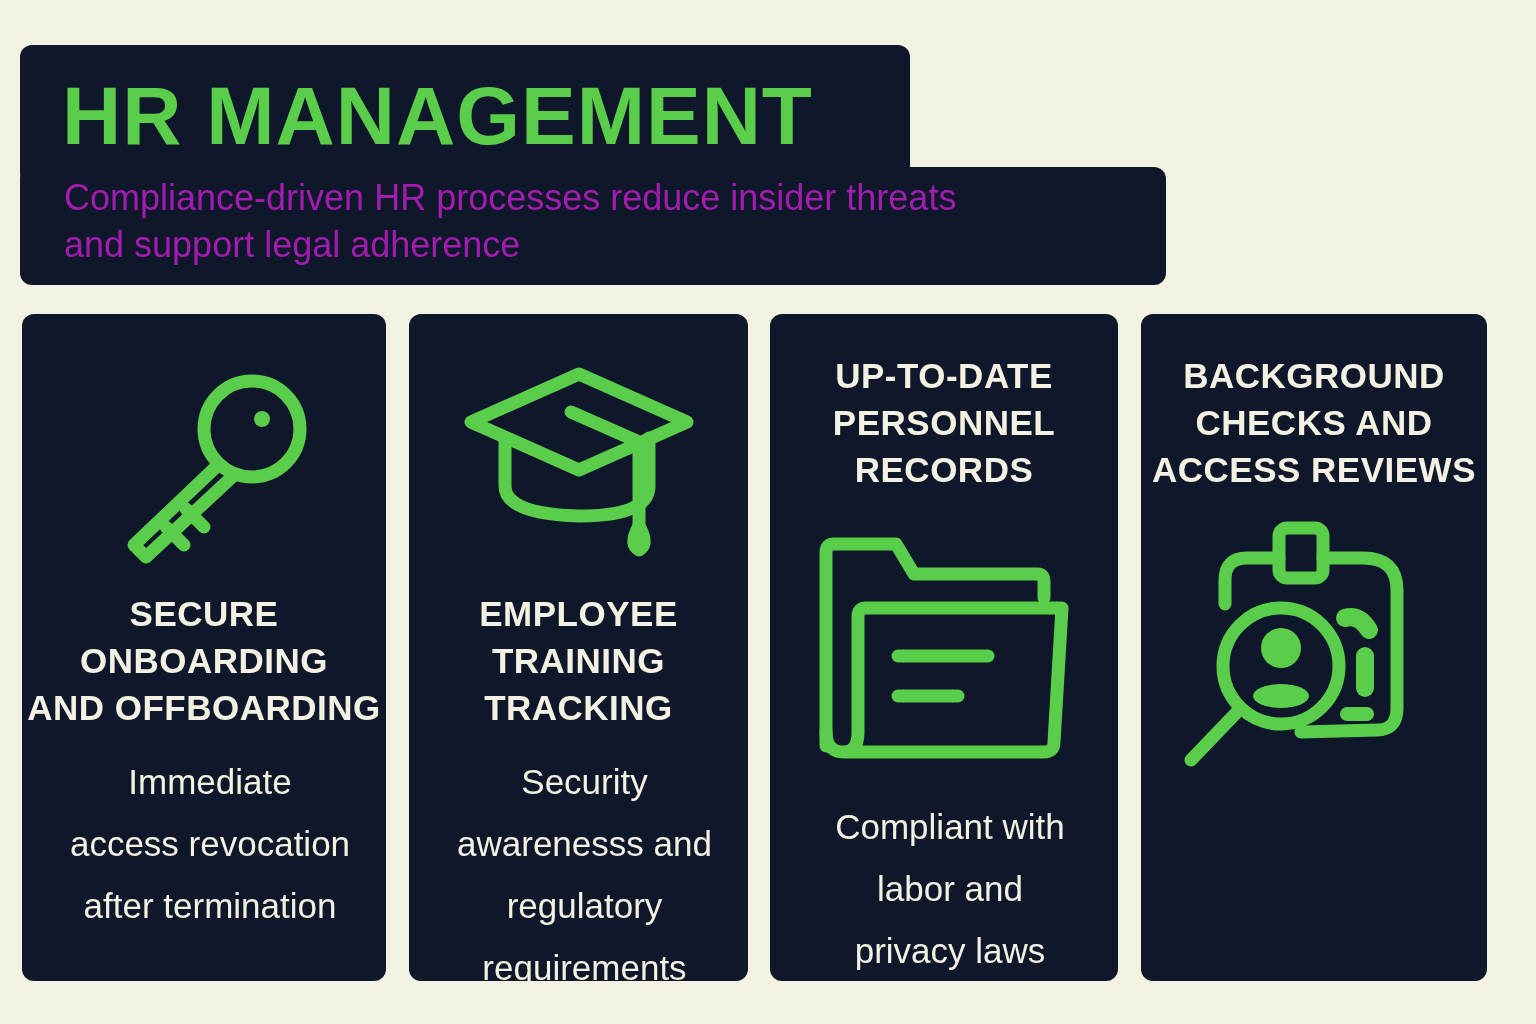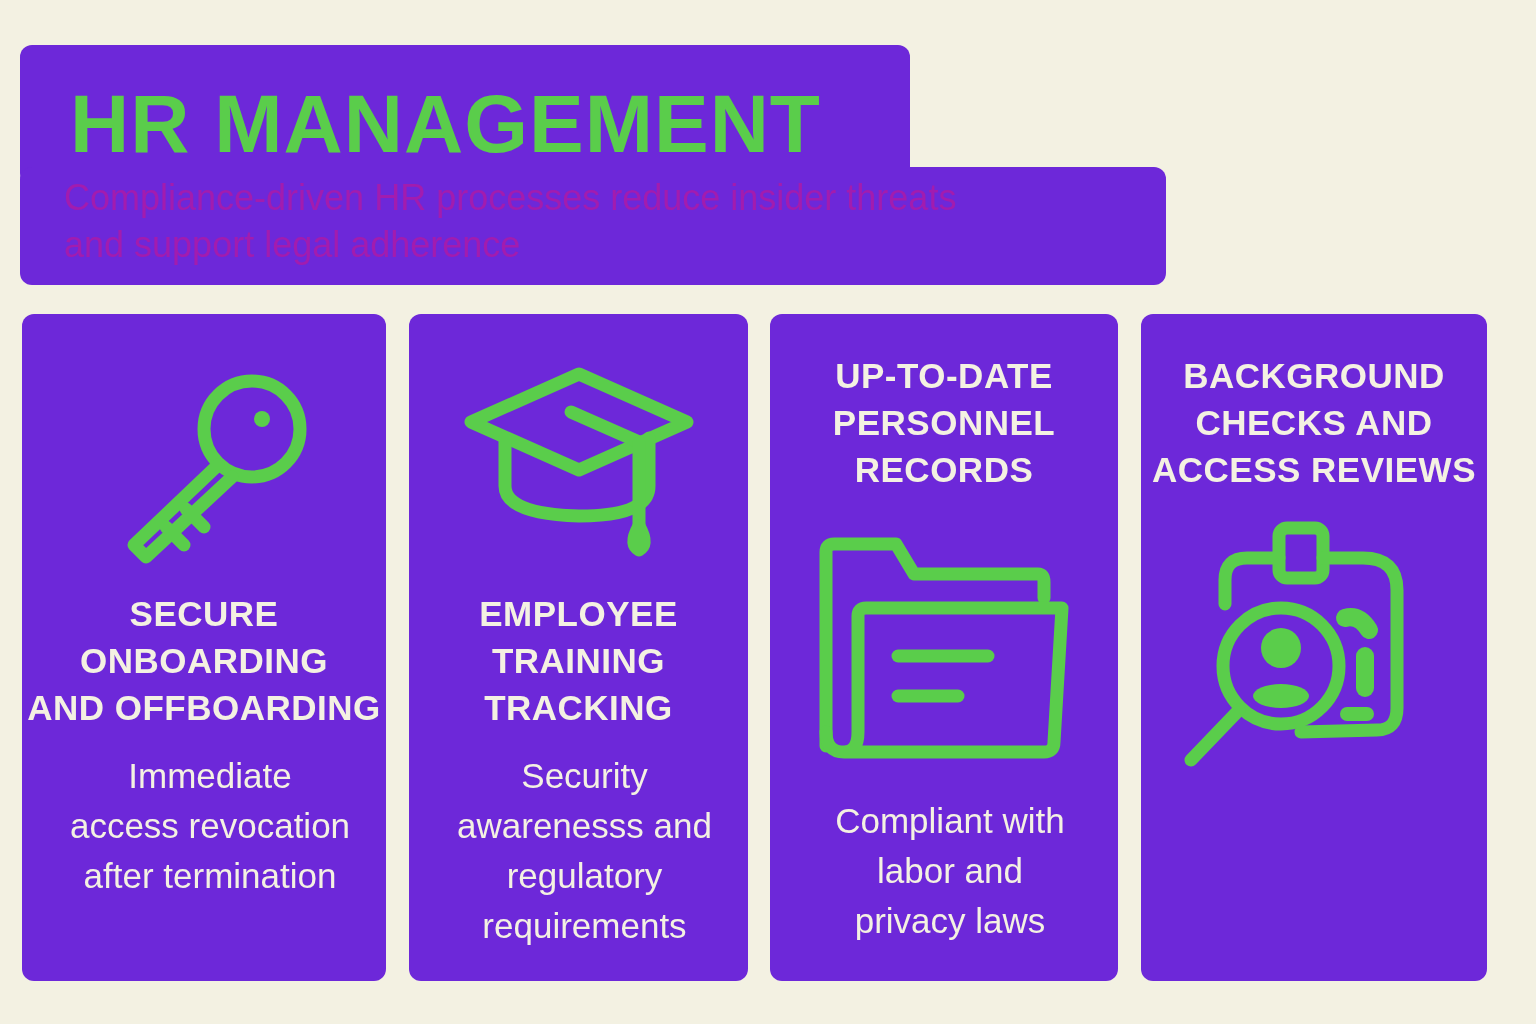--- a/index.html
+++ b/index.html
@@ -1,48 +1,48 @@
 <!DOCTYPE html>
 <html><head>
 <meta charset="utf-8">
 <style>
   html, body { margin: 0; padding: 0; }
   body {
     width: 1536px; height: 1024px; position: relative; overflow: hidden;
     background: #f3f1e2;
     font-family: "Liberation Sans", "DejaVu Sans", sans-serif;
   }
-  .dark { background: #6d28d9; }
+  .dark { background: #0f172a; }
   .header-top {
     position: absolute; left: 20px; top: 45px; width: 890px; height: 140px;
     border-radius: 12px;
   }
   .header-bottom {
     position: absolute; left: 20px; top: 167px; width: 1146px; height: 118px;
     border-radius: 12px;
   }
   .title {
     position: absolute; left: 62px; top: 66px;
     color: #5acd4b; font-weight: 700; font-size: 82px; line-height: 100px;
-    letter-spacing: 1px; margin: 8px; white-space: nowrap;
+    letter-spacing: 1px; margin: 0; white-space: nowrap;
   }
   .subtitle {
     position: absolute; left: 64px; top: 174px; width: 1080px;
     color: #a21caf; font-size: 36px; line-height: 47px; margin: 0;
   }
   .card {
     position: absolute; top: 314px; height: 667px; border-radius: 12px;
     color: #f4f1e2; text-align: center; box-sizing: border-box;
   }
   .card-title {
     position: absolute; left: 0; right: 0; font-weight: 700; font-size: 35px;
     line-height: 47px; letter-spacing: 0.5px; white-space: pre-line; margin: 0;
   }
   .card-desc {
-    position: absolute; left: 12px; right: 0; font-size: 35px; line-height: 50px;
+    position: absolute; left: 12px; right: 0; font-size: 35px; line-height: 62px;
     white-space: pre-line; margin: 0;
   }
   .icon { position: absolute; }
   .icon svg { display: block; width: 100%; height: 100%; }
 </style>
 </head>
 <body>
 
 <div class="header-top dark"></div>
 <div class="header-bottom dark"></div>

